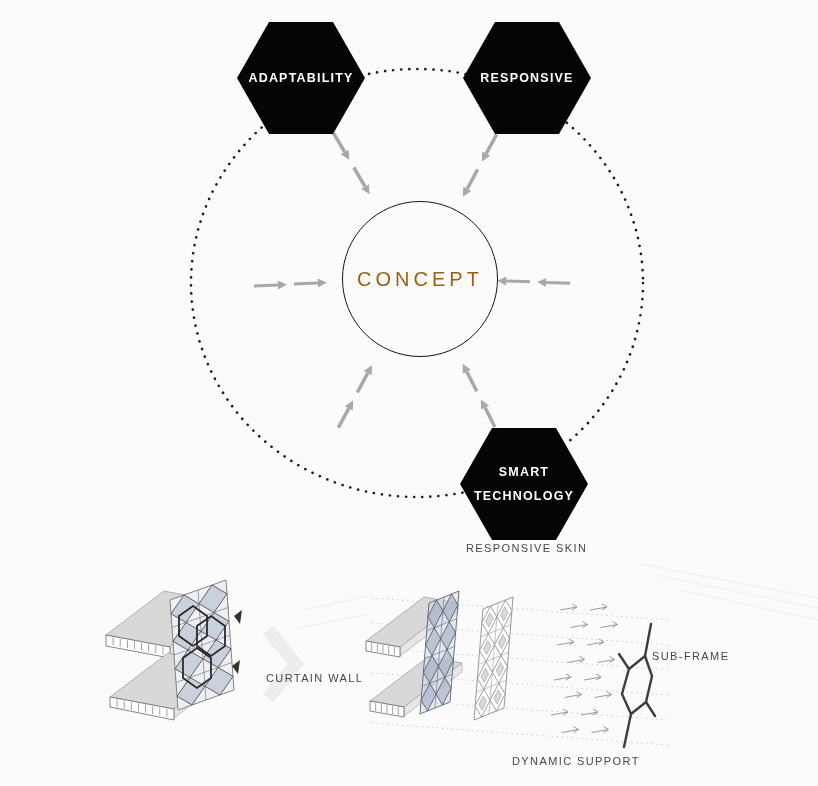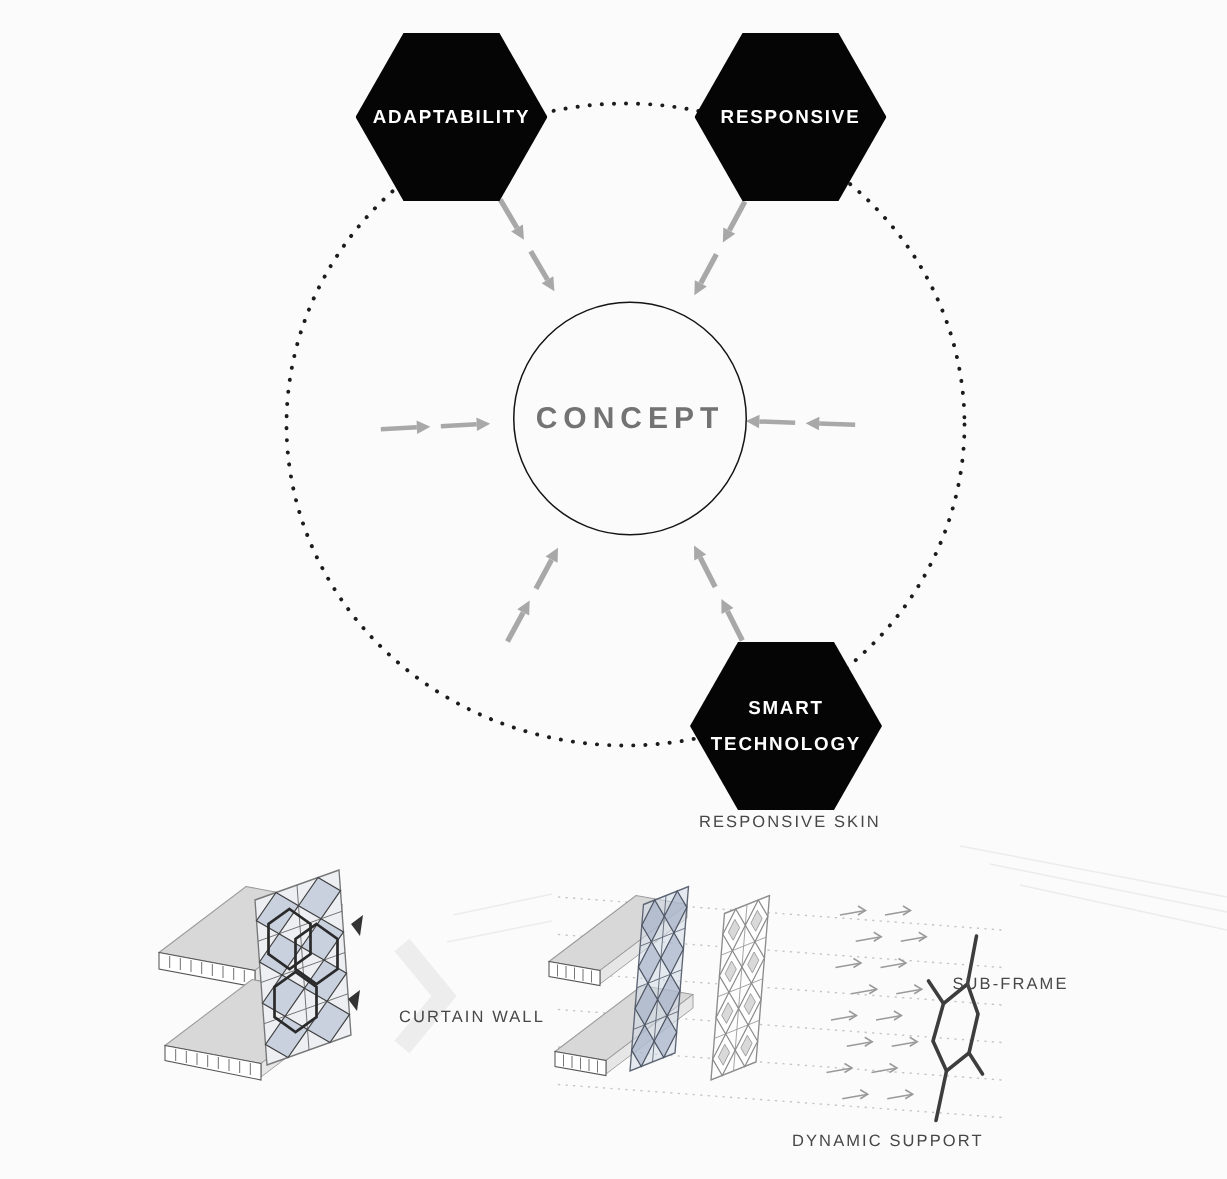--- a/index.html
+++ b/index.html
@@ -11,27 +11,27 @@
   .hex-bg{position:absolute;inset:0;background:#050505;
           clip-path:polygon(0% 50%,25% 0%,75% 0%,100% 50%,75% 100%,25% 100%);}
   .hex-label{position:absolute;inset:0;display:flex;flex-direction:column;
              align-items:center;justify-content:center;z-index:2;}
   .hex-line{display:block;color:#ffffff;font-size:12.5px;font-weight:bold;
             letter-spacing:1.2px;line-height:24px;white-space:nowrap;text-align:left;}
   .hex-line:empty{display:none;}
   .concept-circle{position:absolute;left:342px;top:201px;width:154px;height:154px;
                   border:1.5px solid #141414;border-radius:50%;display:flex;
                   align-items:center;justify-content:center;background:transparent;}
-  .concept-text{font-size:20px;font-weight:bold;letter-spacing:4px;color:#737373;white-space:nowrap;}
+  .concept-text{font-size:20px;font-weight:normal;letter-spacing:4px;color:#a16207;white-space:nowrap;}
   .art-label{position:absolute;font-size:11px;font-weight:400;letter-spacing:1.4px;
              color:#474747;white-space:nowrap;}
   #lbl-responsive-skin{left:466px;top:530px;margin-top:12px;}
   #lbl-curtain-wall{left:266px;top:672px;}
-  #lbl-sub-frame{left:635px;top:650px;}
-  #lbl-dynamic-support{left:512px;top:755px;margin-left:16px;}
+  #lbl-sub-frame{left:652px;top:650px;}
+  #lbl-dynamic-support{left:512px;top:755px;}
 </style>
 </head>
 <body>
 
 <div class="stage">
 
   <svg id="diagram-svg" width="818" height="560" viewBox="0 0 818 560">
     <ellipse cx="417" cy="283" rx="226" ry="214" fill="none" stroke="#1c1c1c" stroke-width="2.6" stroke-linecap="round" stroke-dasharray="0.1 8"></ellipse>
     <g stroke="#a8a8a8" fill="#a8a8a8">
       <g>

